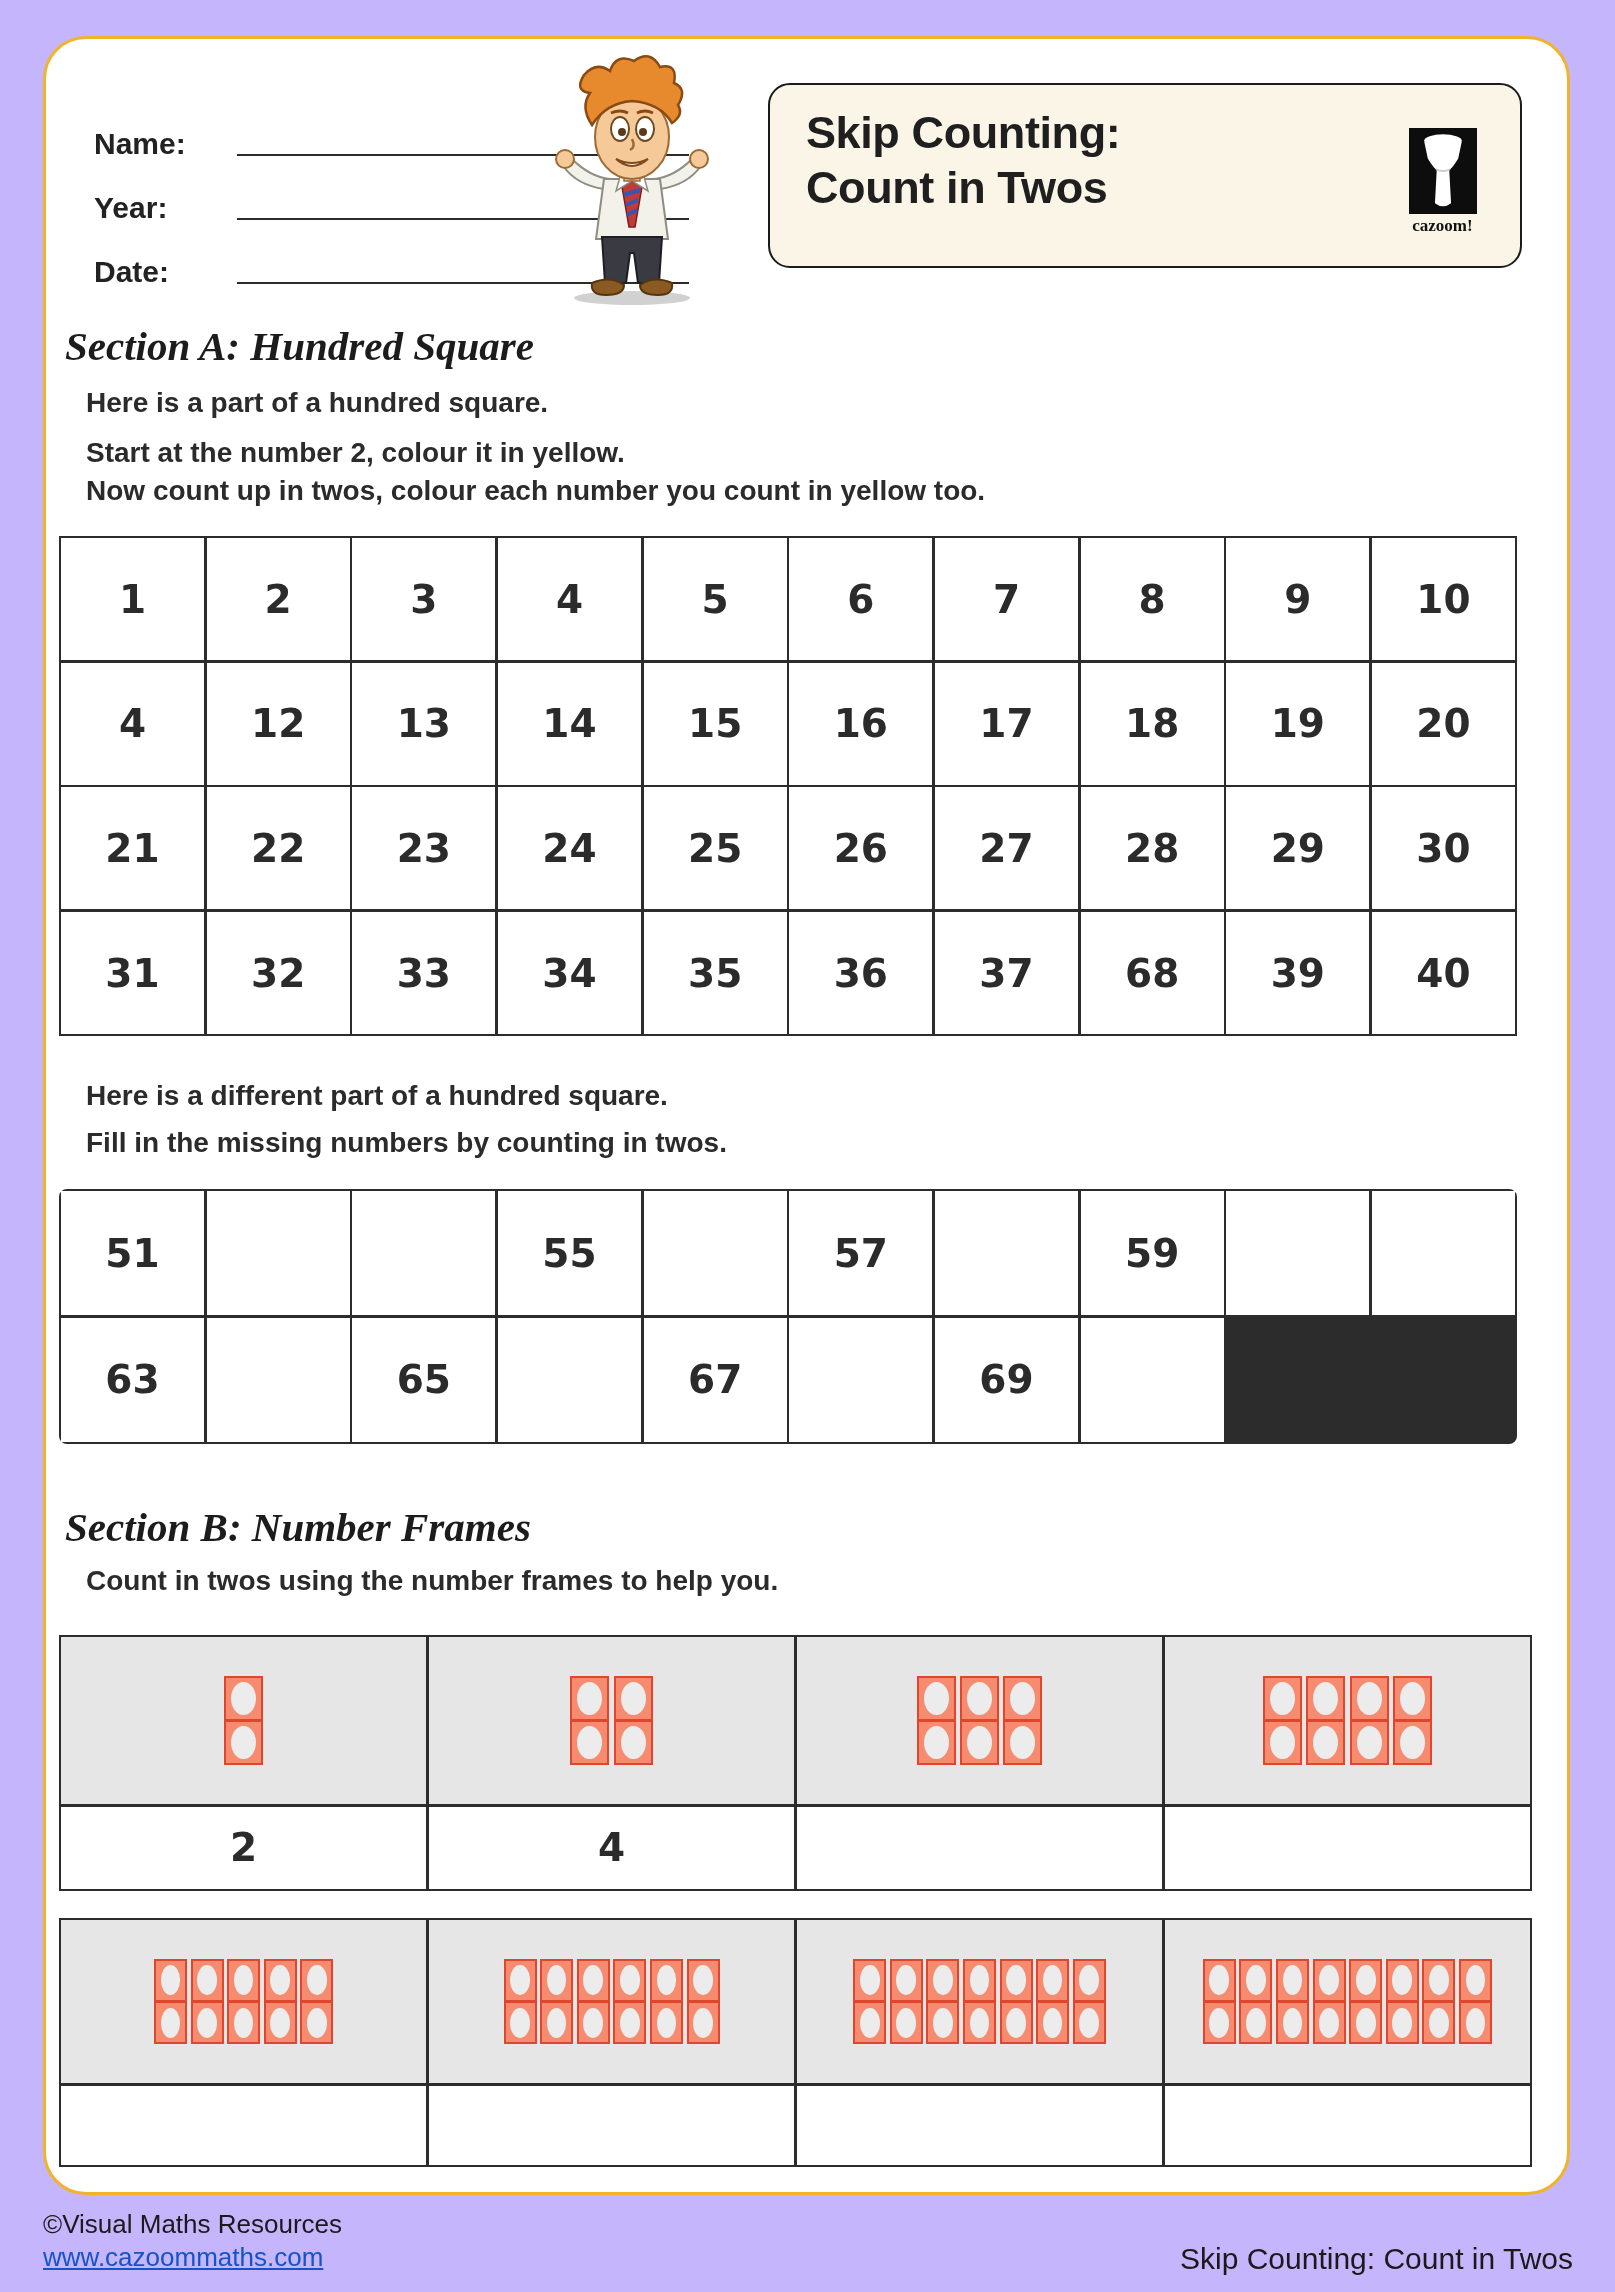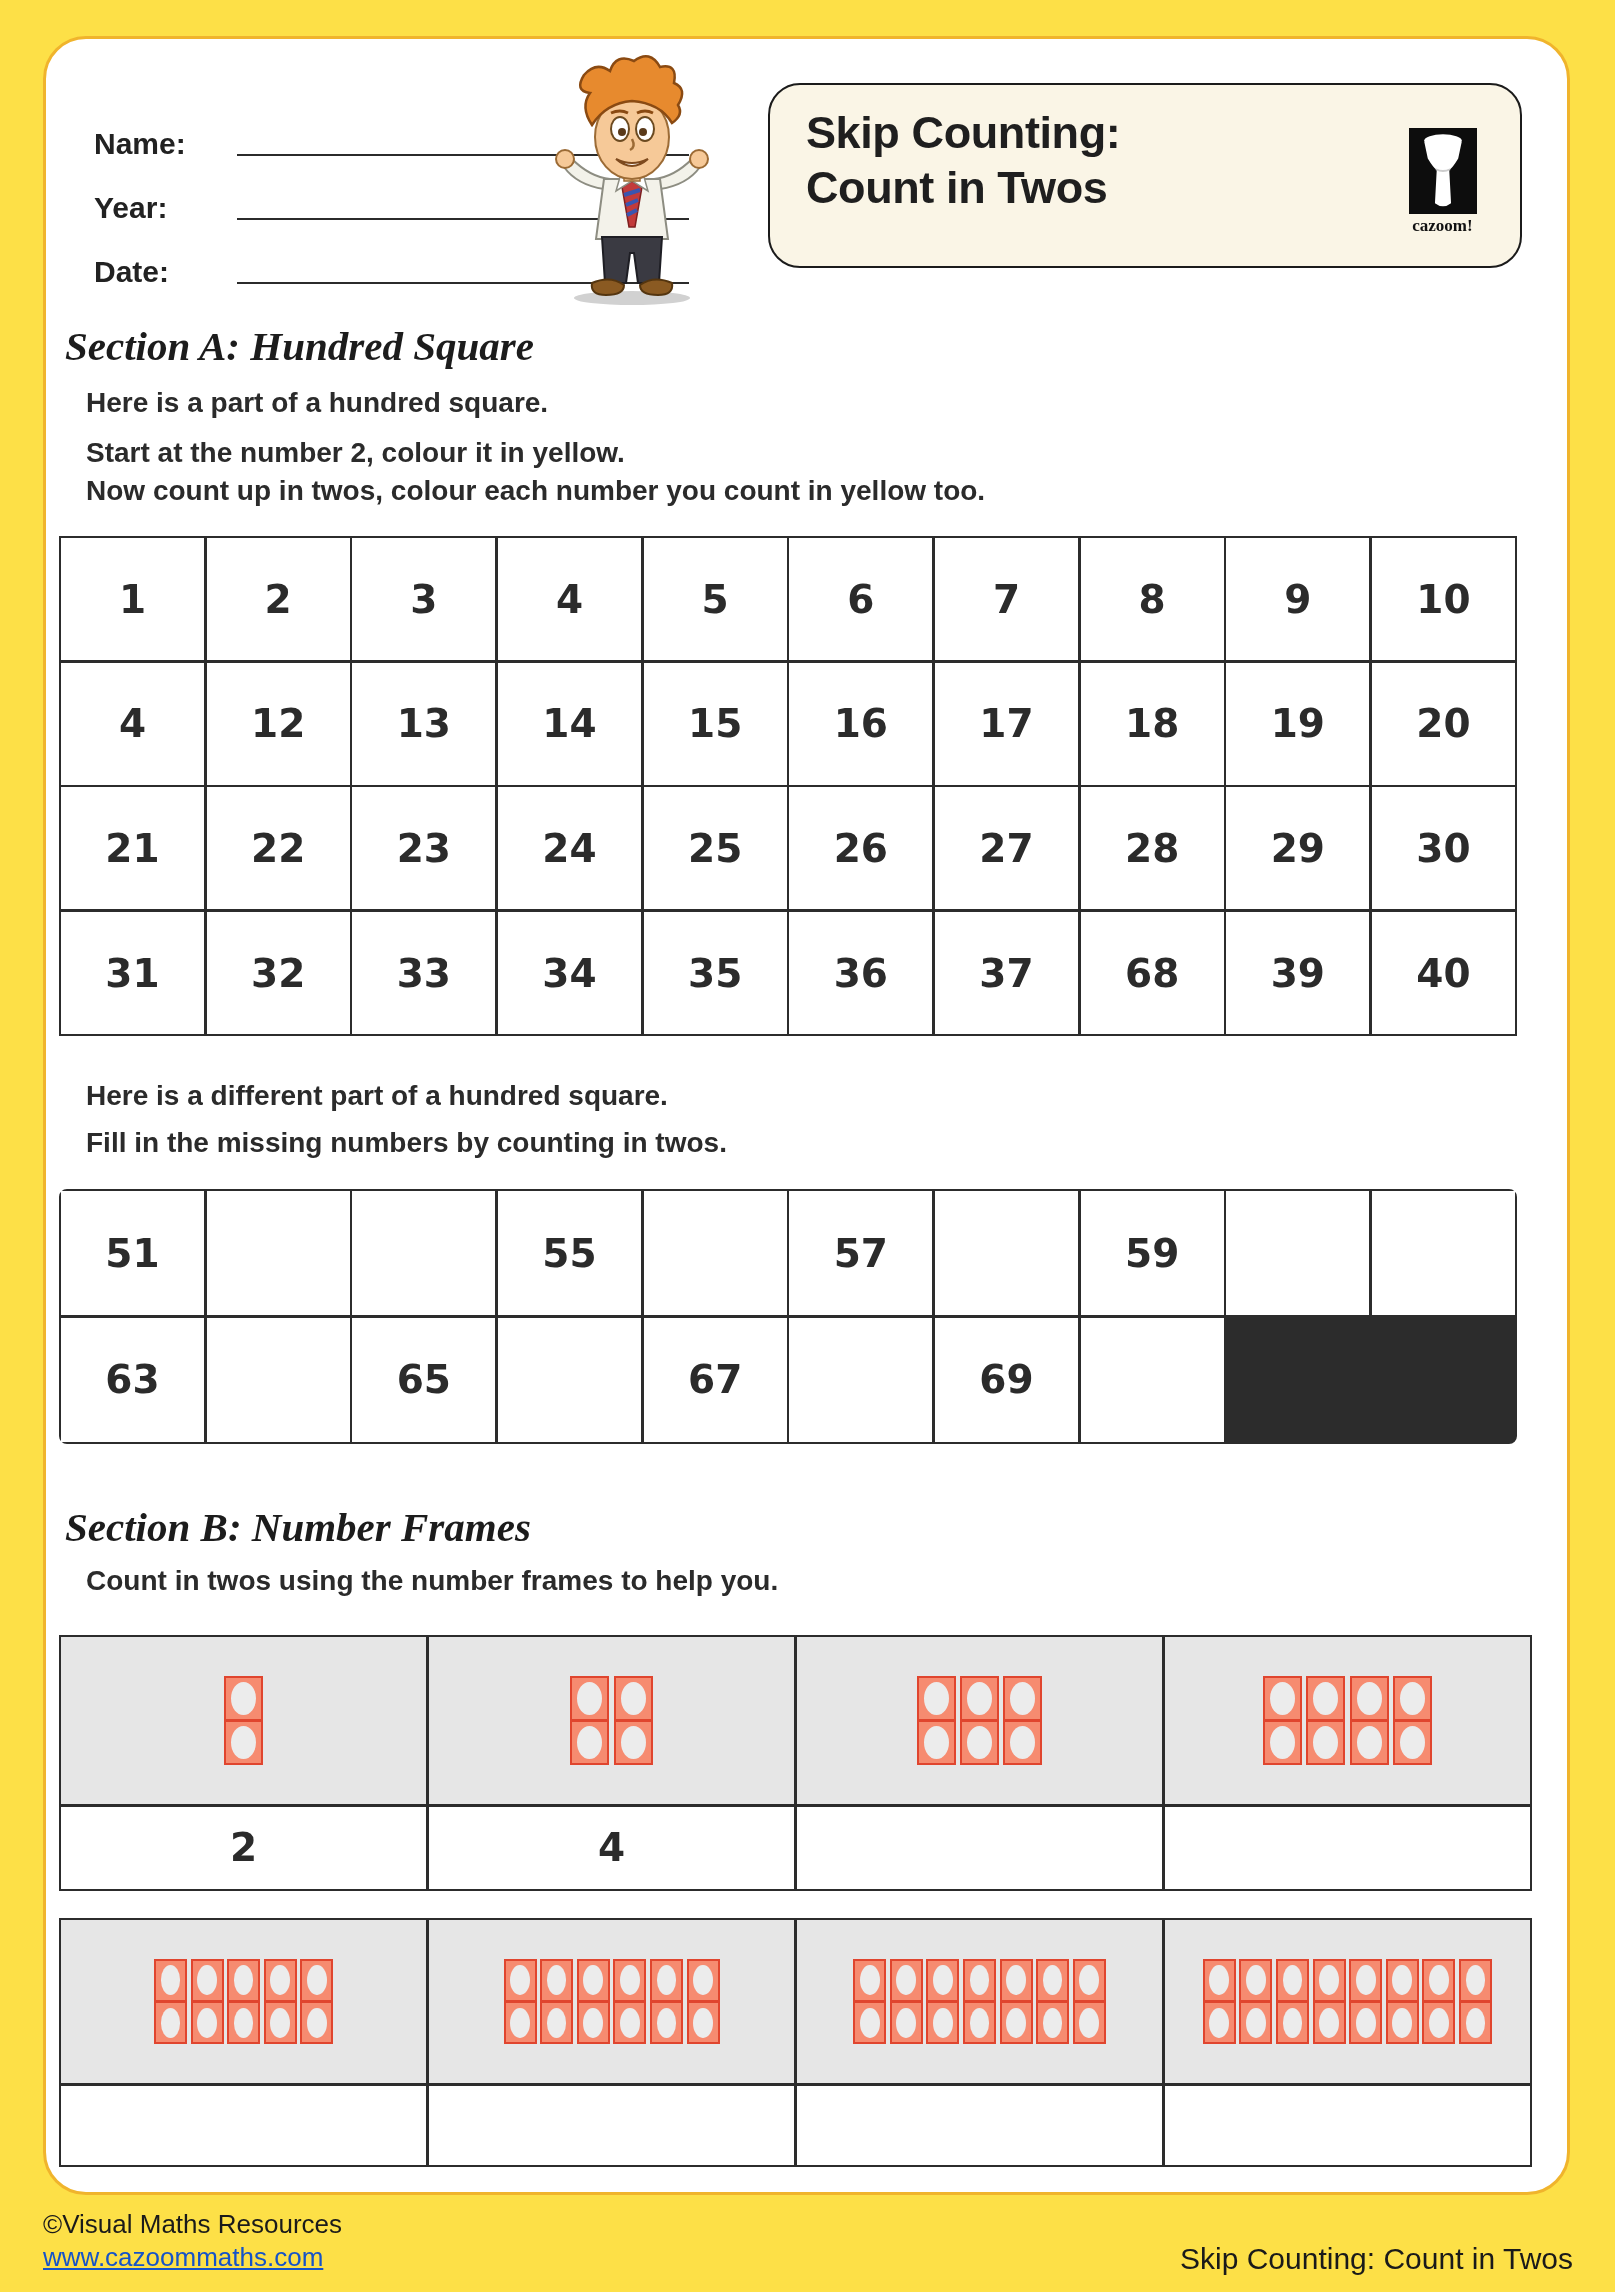--- a/index.html
+++ b/index.html
@@ -1,32 +1,32 @@
 <!DOCTYPE html>
 <html style="font-size:14.3px"><head>
 <meta charset="utf-8">
 <style>
   html,body{margin:0;padding:0;background:#ffffff;}
-  .sheet{position:relative;width:1616px;height:2293px;background:#fde047;
+  .sheet{position:relative;width:1616px;height:2293px;background:#c4b5fd;
          font-family:"Liberation Sans",sans-serif;color:#2b2b2b;overflow:hidden;}
   .border-frame{position:absolute;left:43px;top:36px;width:1521px;height:2153px;
                 border:3.6px solid #F0B42C;border-radius:43px;background:#ffffff;}
 
   
   .fields{position:absolute;left:94px;top:97px;}
   .field-row{display:flex;align-items:flex-end;height:64px;}
   .field-label{width:143px;font-size:30px;font-weight:bold;color:#222;}
   .field-line{width:452px;height:0.9px;border-bottom:2.7px solid #2b2b2b;margin-bottom:5.4px;}
 
   
   .kid{position:absolute;left:530px;top:47px;width:204px;height:260px;}
 
   
   .title-box{position:absolute;left:768px;top:83px;width:754px;height:185px;
-             background:#FAF5E6;border:2.7px solid #1b1b1b;border-radius:32px;box-sizing:border-box;}
+             background:#FAF5E6;border:2.7px solid #1b1b1b;border-radius:22px;box-sizing:border-box;}
   .title-text{position:absolute;left:36px;top:19.7px;font-size:45px;font-weight:bold;
               color:#1f1f1f;line-height:55px;letter-spacing:-0.4px;}
   .logo{position:absolute;right:39px;top:43px;width:77px;text-align:center;}
   .logo-box{width:68px;height:86px;background:#0d0d0d;margin:0 auto;display:flex;
             align-items:center;justify-content:center;}
   .logo-word{font-family:"Liberation Serif",serif;font-size:17px;font-weight:bold;color:#111;margin-top:1.8px;}
 
   
   .section-heading{position:absolute;left:65px;font-family:"Liberation Serif",serif;
                    font-size:41px;font-weight:bold;font-style:italic;color:#1c1c1c;}

